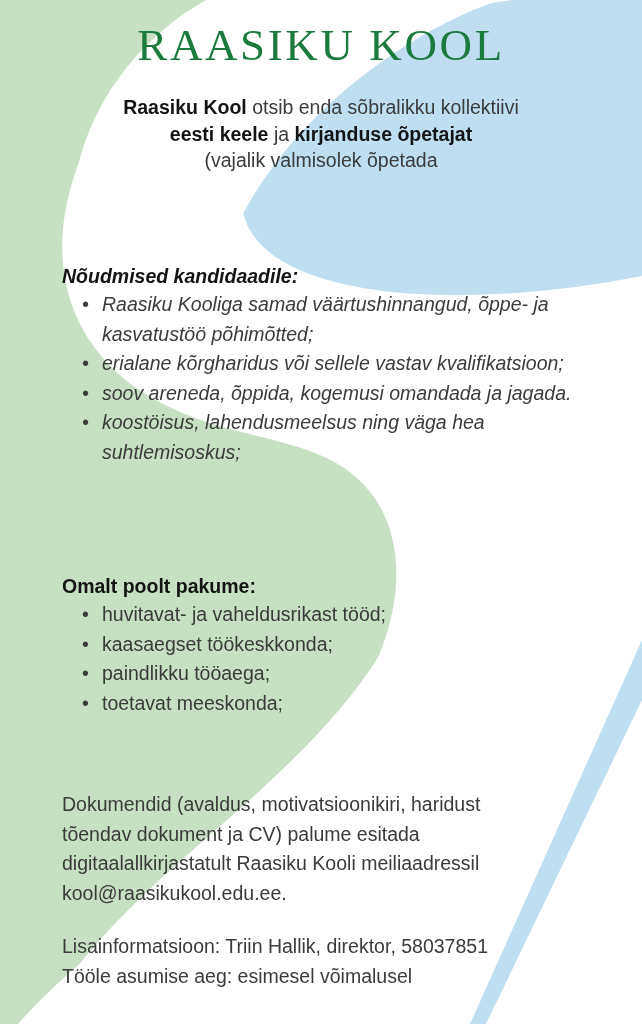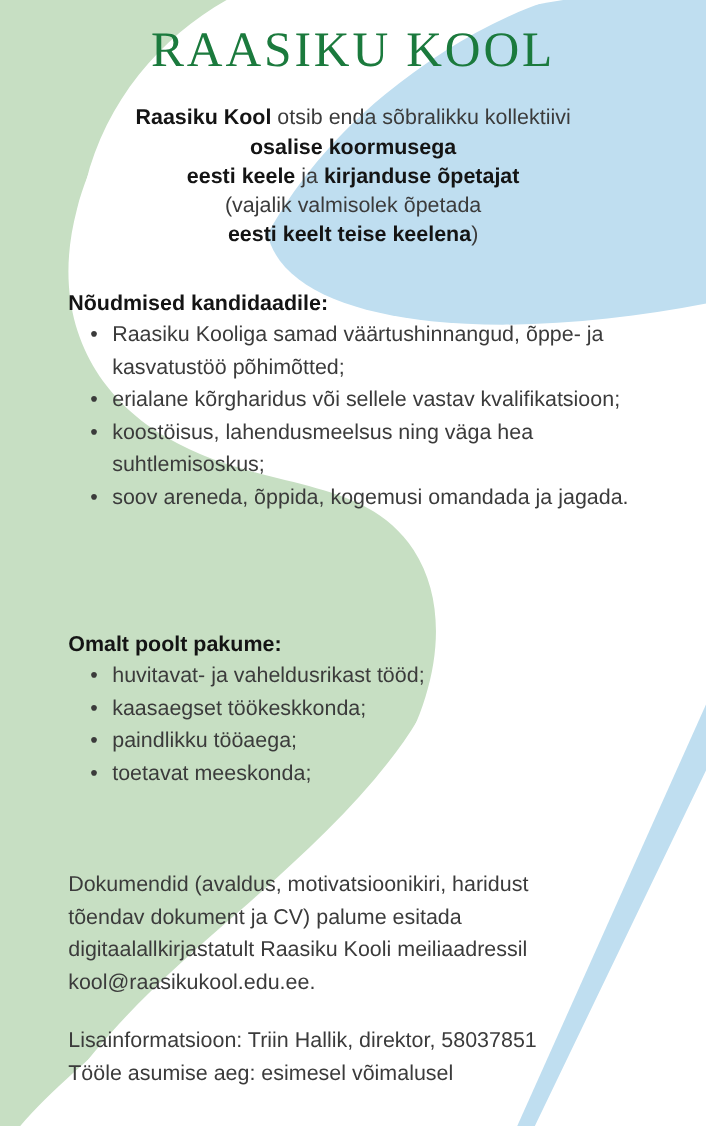--- a/index.html
+++ b/index.html
@@ -96,21 +96,21 @@
   }
 
   .para {
     font-size: 19.5px;
     line-height: 29.5px;
     color: #3b3b3b;
     padding-left: 62px;
   }
   .para .line { display: block; white-space: nowrap; }
 
-  #req-section   { top: 262px; }
+  #req-section   { top: 262px; font-style: italic; }
   #offer-section { top: 556px; margin-top: 16px; }
   #docs-section  { top: 790px; }
   #info-section  { top: 932px; }
 </style>
 </head>
 <body>
 
 <div id="poster">
 
   <svg id="bg" viewBox="0 0 642 1024" preserveAspectRatio="none">
@@ -156,33 +156,31 @@
                C394,50 446,18 500,0 Z"></path>
     </g>
   </svg>
 
   <div id="content">
 
     <div class="title">RAASIKU KOOL</div>
 
     <div class="intro">
       <div><span class="b">Raasiku Kool</span><span class="r"> otsib enda sõbralikku kollektiivi</span></div>
-      <div><span class="b">osalise koormusega</span></div>
       <div><span class="b">eesti keele</span><span class="r"> ja </span><span class="b">kirjanduse õpetajat</span></div>
       <div><span class="r">(vajalik valmisolek õpetada</span></div>
-      <div><span class="b">eesti keelt teise keelena</span><span class="r">)</span></div>
     </div>
 
     <div class="section" id="req-section">
       <div class="sec-head">Nõudmised kandidaadile:</div>
       <ul class="bullets">
         <li>Raasiku Kooliga samad väärtushinnangud, õppe- ja kasvatustöö põhimõtted;</li>
         <li>erialane kõrgharidus või sellele vastav kvalifikatsioon;</li>
+        <li>soov areneda, õppida, kogemusi omandada ja jagada.</li>
         <li>koostöisus, lahendusmeelsus ning väga hea suhtlemisoskus;</li>
-        <li>soov areneda, õppida, kogemusi omandada ja jagada.</li>
       </ul>
     </div>
 
     <div class="section" id="offer-section">
       <div class="sec-head">Omalt poolt pakume:</div>
       <ul class="bullets">
         <li>huvitavat- ja vaheldusrikast tööd;</li>
         <li>kaasaegset töökeskkonda;</li>
         <li>paindlikku tööaega;</li>
         <li>toetavat meeskonda;</li>

